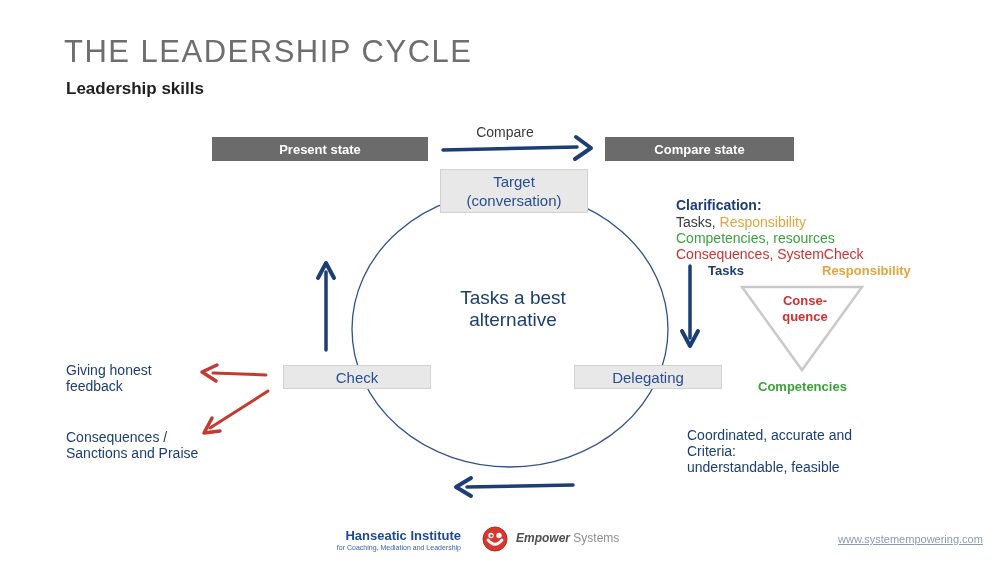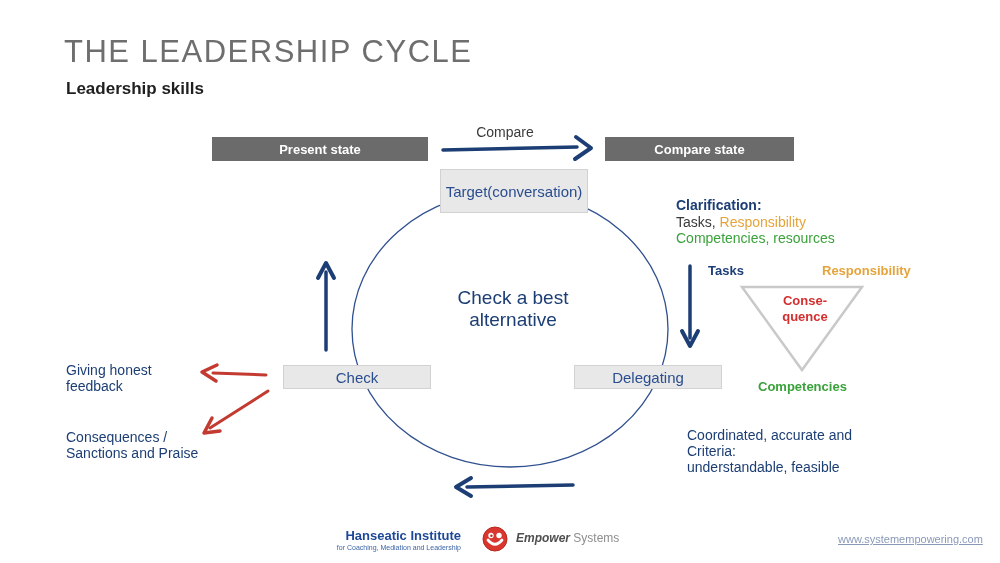--- a/index.html
+++ b/index.html
@@ -9,21 +9,21 @@
          color:var(--title-gray,#6e6e6e);font-weight:400;}
   .subtitle{position:absolute;left:66px;top:79px;font-size:17px;font-weight:bold;
             color:#1f1f1f;}
   .layer{position:absolute;left:0;top:0;width:1000px;height:563px;}
   .statebox{position:absolute;height:24px;background:var(--box-gray,#6b6b6b);color:#fff;
             font-size:13px;font-weight:bold;display:flex;align-items:center;justify-content:center;}
   .softbox{position:absolute;background:var(--light-box,#e8e8e8);
            border:1px solid var(--light-box-border,#d2d2d2);
            color:var(--box-text-blue,#2a4d8f);display:flex;align-items:center;justify-content:center;
            font-size:15px;}
-  .target{flex-direction:row;line-height:19px;}
+  .target{flex-direction:column;line-height:19px;}
   .compare{position:absolute;left:455px;top:124px;width:100px;text-align:center;
            font-size:14px;color:#3a3a3a;}
   .center-text{position:absolute;left:413px;top:287px;width:200px;text-align:center;
                font-size:19px;line-height:22px;color:var(--navy,#1c3e74);}
   .clarif{position:absolute;left:676px;top:180px;font-size:14px;line-height:16px;}
   .clarif-head{font-weight:bold;color:var(--navy,#1c3e74);margin-bottom:1px;margin-top:17px;}
   .c-dark{color:#3a3a3a;}
   .c-orange{color:var(--orange,#e5a43b);}
   .c-green{color:var(--green,#3aa23a);}
   .c-red{color:var(--red,#d32f2f);}
@@ -87,35 +87,36 @@
   <div class="compare">Compare</div>
 
   <div class="statebox" style="left:605px;top:137px;width:189px">Compare state</div>
 
   <div class="softbox target" style="left:440px;top:169px;width:146px;height:42px">
     <div>Target</div>
     <div>(conversation)</div>
   </div>
 
   <div class="center-text">
-    <div>Check a best</div>
+    <div>Tasks a best</div>
     <div>alternative</div>
   </div>
 
   <div class="softbox" style="left:283px;top:365px;width:146px;height:22px">Check</div>
 
   <div class="softbox" style="left:574px;top:365px;width:146px;height:22px">Delegating</div>
 
   <div class="clarif">
     <div class="clarif-head">Clarification:</div>
     <div>
       <span class="c-dark">Tasks,</span>
       <span class="c-orange">Responsibility</span>
     </div>
     <div class="c-green">Competencies, resources</div>
+    <div class="c-red">Consequences, SystemCheck</div>
   </div>
 
   <div class="tri-label tri-tasks">Tasks</div>
   <div class="tri-label tri-resp">Responsibility</div>
   <div class="tri-label tri-conse">
     <div>Conse-</div>
     <div>quence</div>
   </div>
   <div class="tri-label tri-comp">Competencies</div>
 

